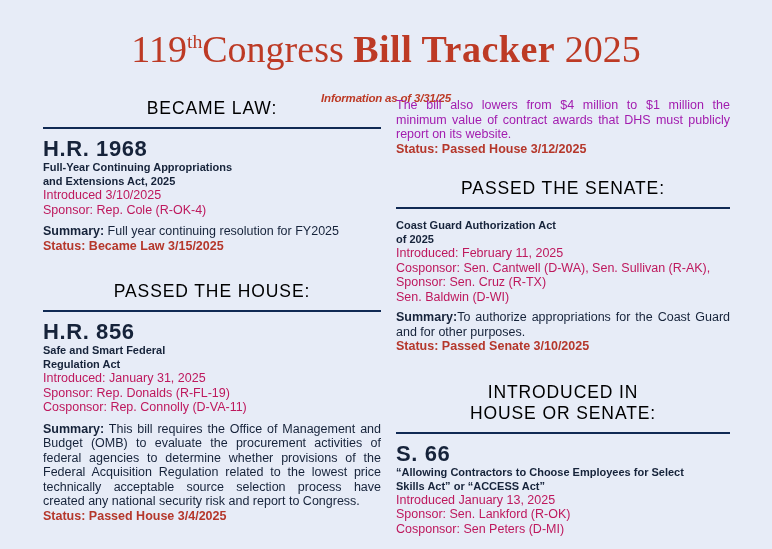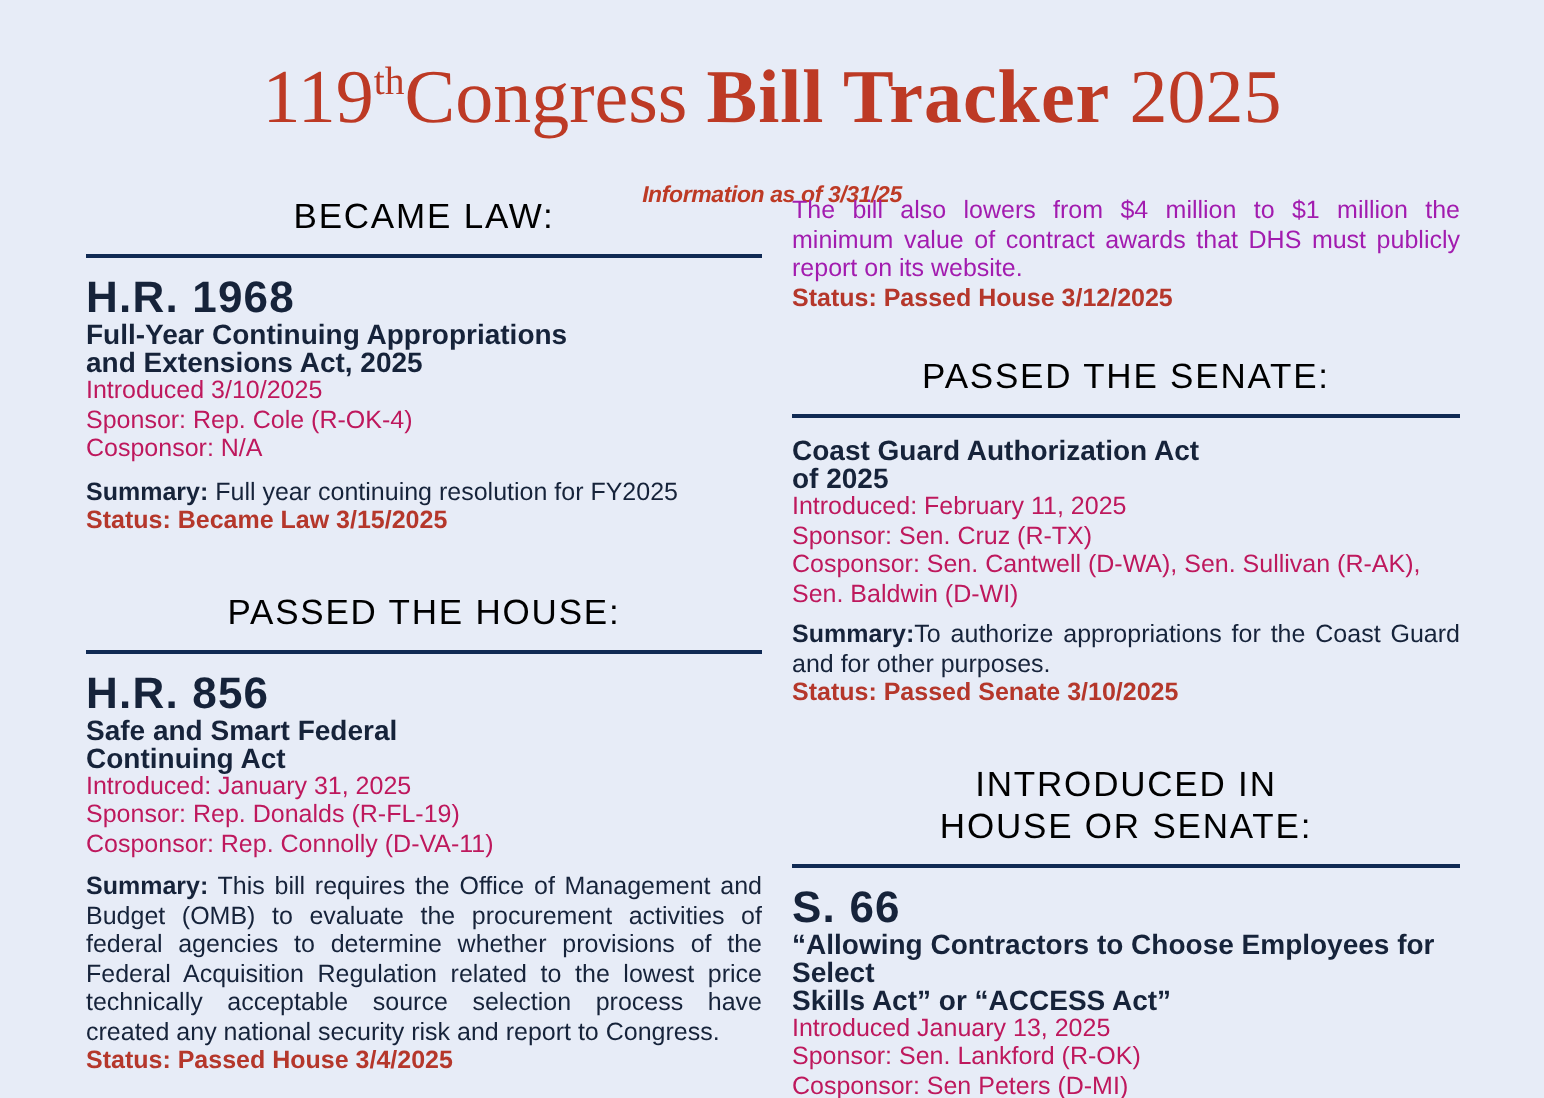--- a/index.html
+++ b/index.html
@@ -88,21 +88,21 @@
   .bill { margin-bottom: 2px; }
   .bill-number {
     font-size: 22px;
     font-weight: bold;
     color: #16233a;
     letter-spacing: 0.6px;
     line-height: 21px;
     margin: 0 0 1px 0;
   }
   .bill-title {
-    font-size: 14px;
+    font-size: 11px;
     font-weight: bold;
     color: #16233a;
     line-height: 14px;
     margin: 0;
   }
   .bill-meta {
     font-size: 12.5px;
     color: #be185d;
     line-height: 14.5px;
     margin: 0;
@@ -153,36 +153,35 @@
     <div class="section-block">
       <div class="section-head">BECAME LAW:</div>
       <hr class="section-rule">
 
       <div class="bill">
         <div class="bill-number">H.R. 1968</div>
         <div class="bill-title">Full-Year Continuing Appropriations</div>
         <div class="bill-title">and Extensions Act, 2025</div>
         <div class="bill-meta">Introduced 3/10/2025</div>
         <div class="bill-meta">Sponsor: Rep. Cole (R-OK-4)</div>
-        <div class="bill-meta">Cosponsor: N/A</div>
         <div class="bill-summary"><span class="lbl">Summary:</span><span> Full year continuing resolution for FY2025</span></div>
         <div class="bill-status"><span class="lbl">Status:</span><span> Became Law 3/15/2025</span></div>
       </div>
     </div>
 
     <div class="gap-lg"></div>
 
     <div class="section-block">
       <div class="section-head">PASSED THE HOUSE:</div>
       <hr class="section-rule">
 
       <div class="bill">
         <div class="bill-number">H.R. 856</div>
         <div class="bill-title">Safe and Smart Federal</div>
-        <div class="bill-title">Continuing Act</div>
+        <div class="bill-title">Regulation Act</div>
         <div class="bill-meta">Introduced: January 31, 2025</div>
         <div class="bill-meta">Sponsor: Rep. Donalds (R-FL-19)</div>
         <div class="bill-meta">Cosponsor: Rep. Connolly (D-VA-11)</div>
         <div class="bill-summary"><span class="lbl">Summary:</span><span> This bill requires the Office of Management and Budget (OMB) to evaluate the procurement activities of federal agencies to determine whether provisions of the Federal Acquisition Regulation related to the lowest price technically acceptable source selection process have created any national security risk and report to Congress.</span></div>
         <div class="bill-status"><span class="lbl">Status:</span><span> Passed House 3/4/2025</span></div>
       </div>
 
       <div class="gap-sm"></div>
 
     </div>
@@ -199,22 +198,22 @@
     <div class="gap-md"></div>
 
     <div class="section-block">
       <div class="section-head">PASSED THE SENATE:</div>
       <hr class="section-rule">
 
       <div class="bill">
         <div class="bill-title">Coast Guard Authorization Act</div>
         <div class="bill-title">of 2025</div>
         <div class="bill-meta">Introduced: February 11, 2025</div>
+        <div class="bill-meta">Cosponsor: Sen. Cantwell (D-WA), Sen. Sullivan (R-AK),</div>
         <div class="bill-meta">Sponsor: Sen. Cruz (R-TX)</div>
-        <div class="bill-meta">Cosponsor: Sen. Cantwell (D-WA), Sen. Sullivan (R-AK),</div>
         <div class="bill-meta">Sen. Baldwin (D-WI)</div>
         <div class="bill-summary tight"><span class="lbl">Summary:</span><span>To authorize appropriations for the Coast Guard and for other purposes.</span></div>
         <div class="bill-status"><span class="lbl">Status:</span><span> Passed Senate 3/10/2025</span></div>
       </div>
     </div>
 
     <div class="gap-lg"></div>
 
     <div class="section-block">
       <div class="section-head">INTRODUCED IN</div>

